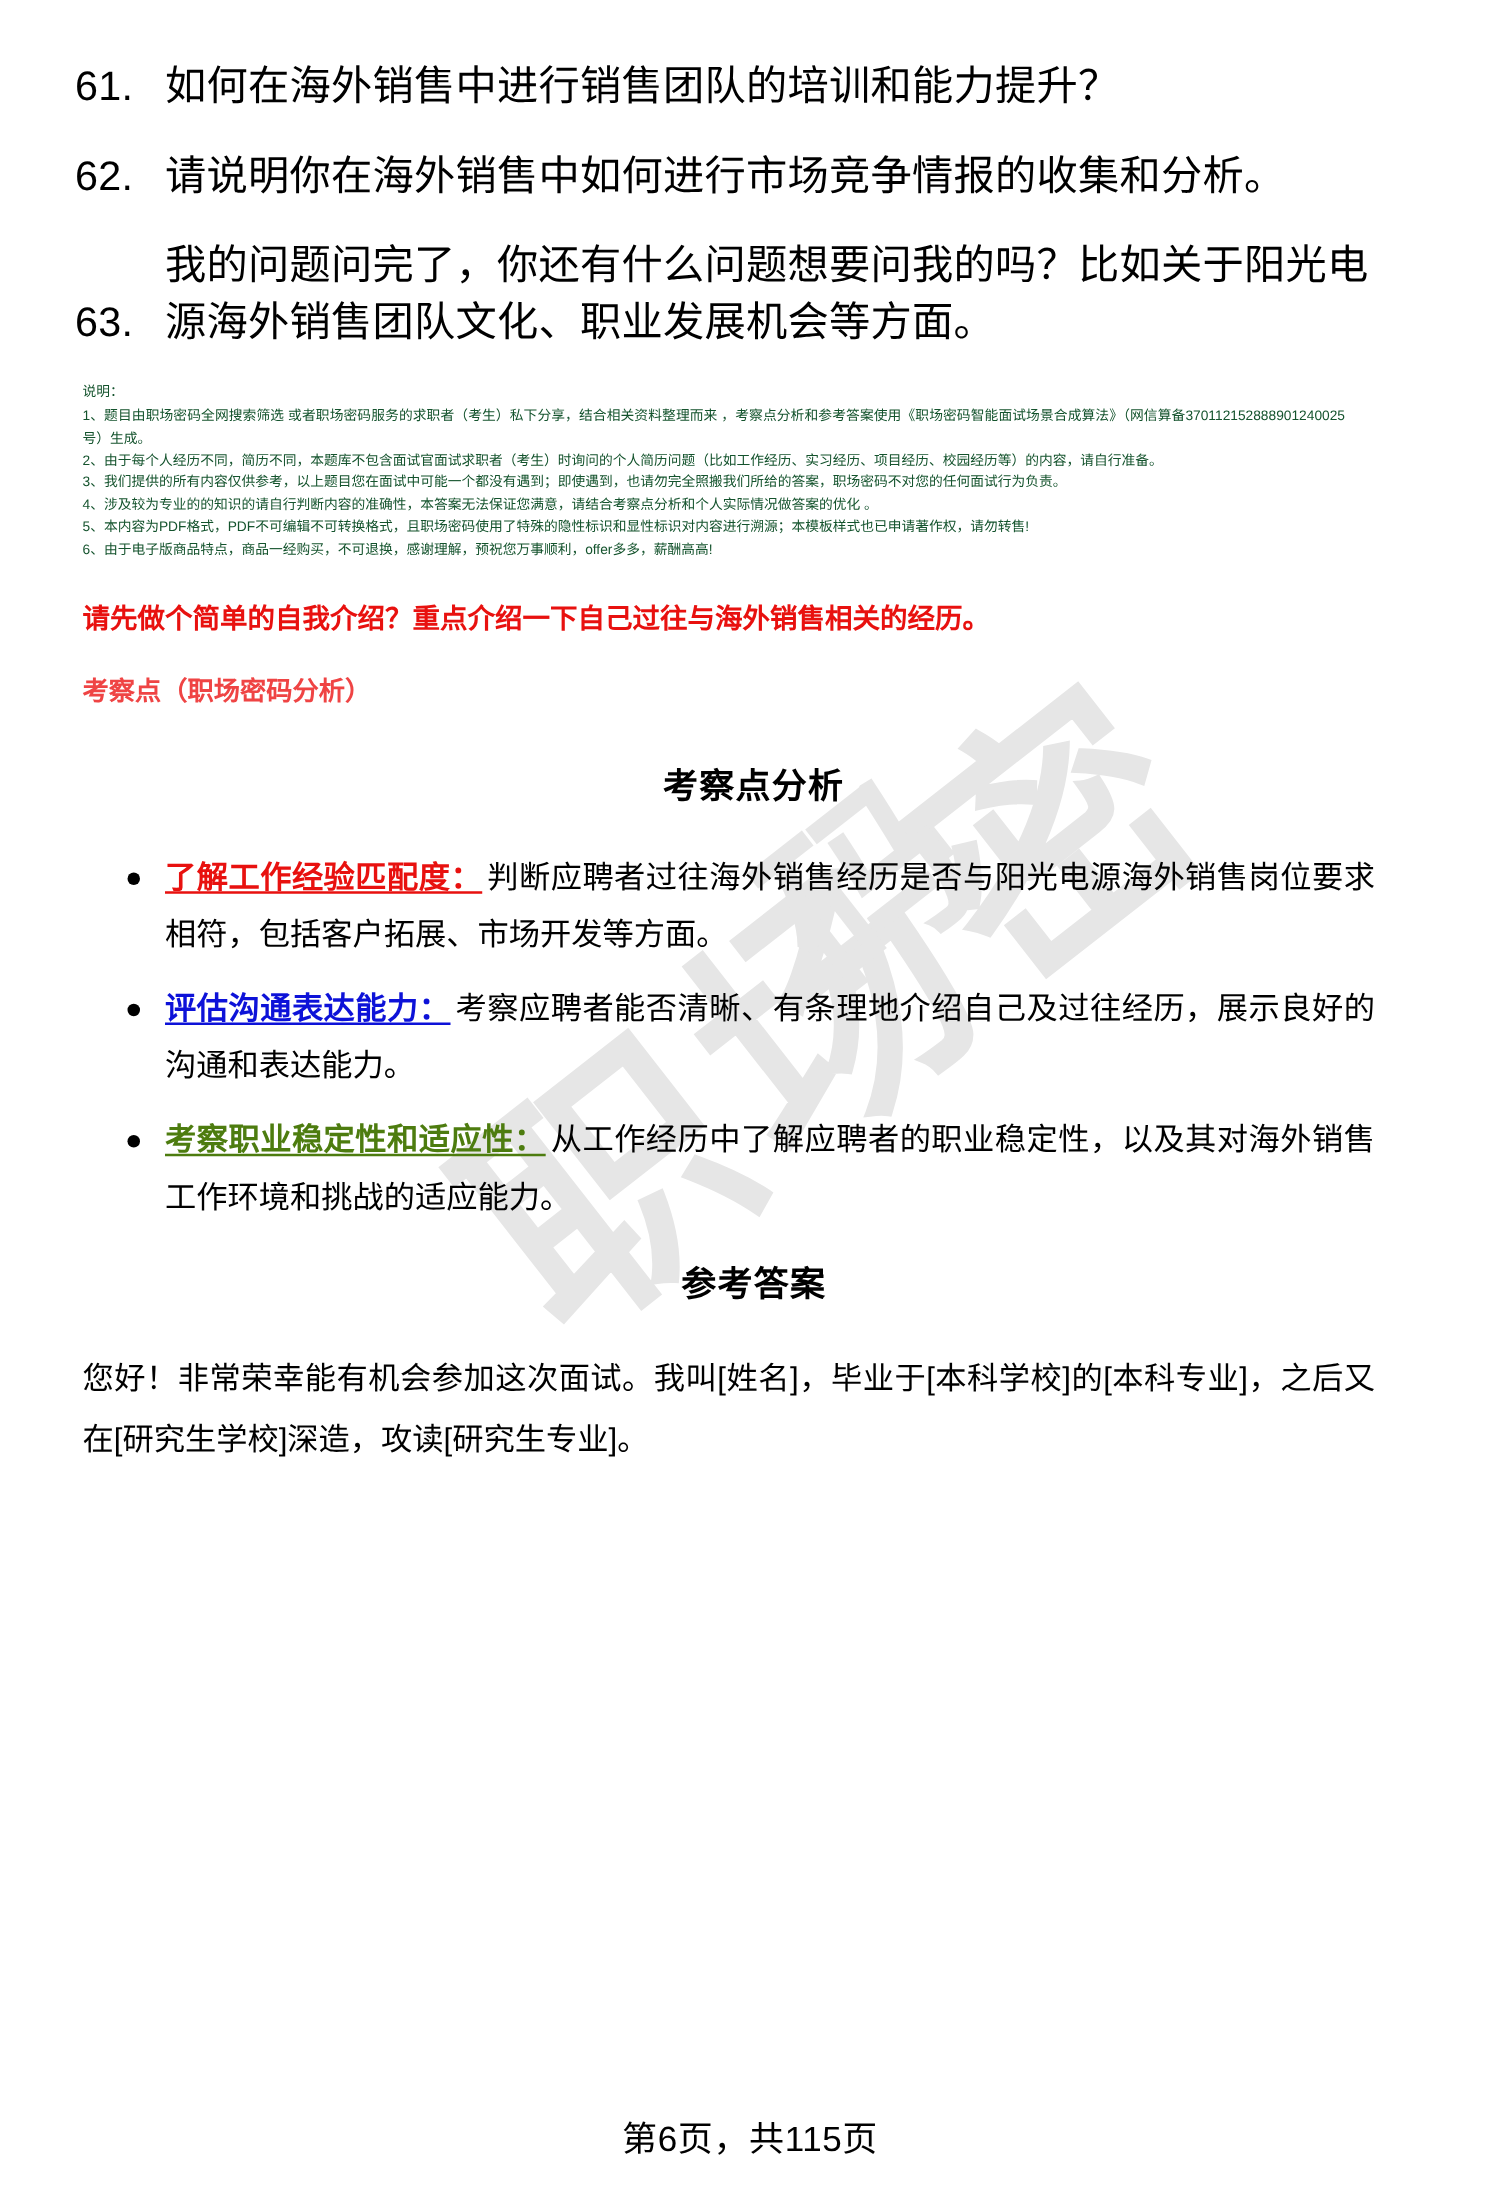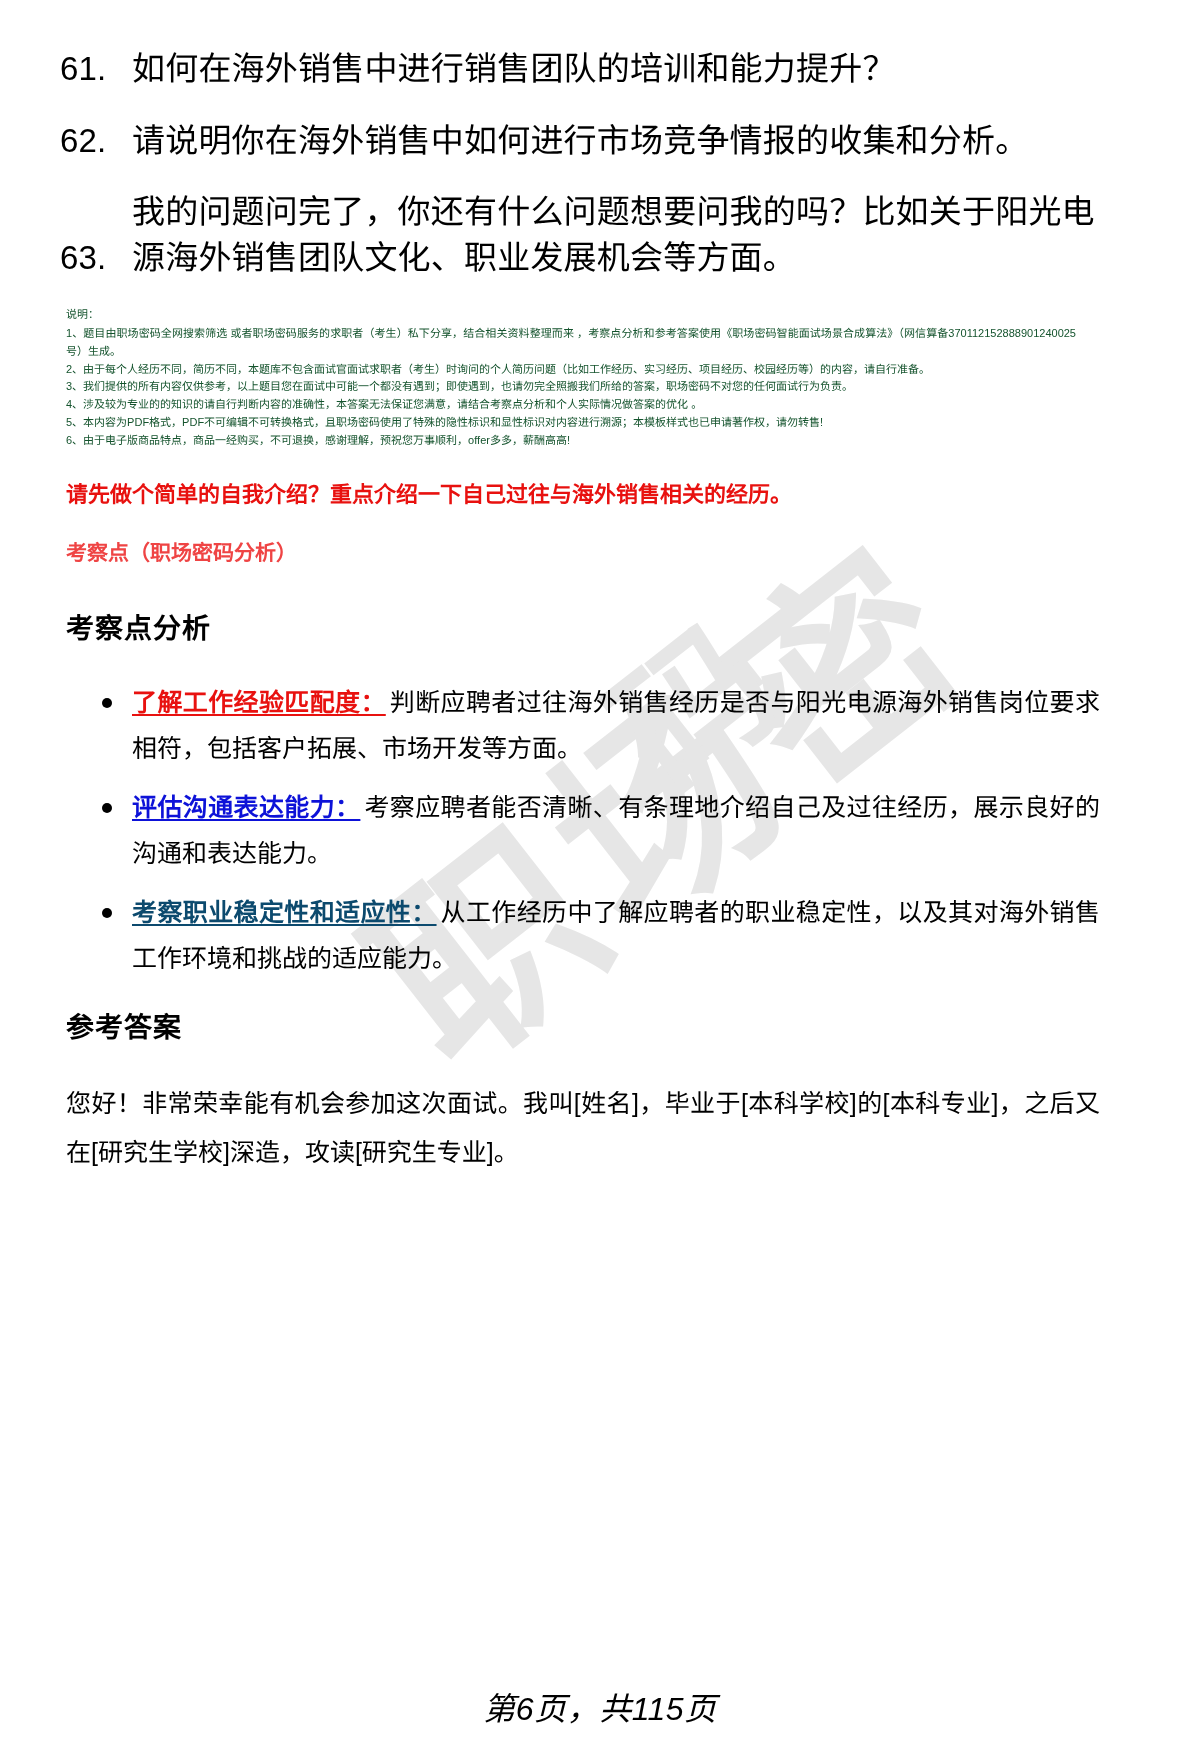--- a/index.html
+++ b/index.html
@@ -112,20 +112,21 @@
     font-size: 21px;
     margin: 26px 0 0 6px;
   }
 
   
   .h-section {
     font-size: 28px;
     font-weight: 700;
     margin: 40px 0 0 6px;
     letter-spacing: 1px;
+    text-align: center;
   }
   .h-section.answer { margin-top: 24px; }
 
   
   .bullets {
     margin: 34px 0 0 0;
     padding: 0 40px 0 72px;
     list-style: none;
   }
   .bullets li {
@@ -146,41 +147,40 @@
     background: #000;
   }
   .blabel {
     font-weight: 700;
     text-decoration: underline;
     text-underline-offset: 3px;
     padding-right: 4px;
   }
   .blabel.c-red   { color: #e8110f; }
   .blabel.c-blue  { color: #0d12d8; }
-  .blabel.c-green { color: #0c4a6e; }
+  .blabel.c-green { color: #4d7c0f; }
 
   
   .answer-p {
     font-size: 25px;
     line-height: 1.95;
     margin: 34px 40px 0 6px;
     text-align: justify;
   }
 
   
   .footer {
     position: absolute;
     left: 0;
     right: 0;
     bottom: 26px;
     text-align: center;
-    font-size: 32px;
+    font-size: 28px;
     letter-spacing: 0.5px;
     z-index: 3;
-    font-style: italic;
   }
 </style>
 </head>
 <body>
 
 <div id="watermark">
   <div class="wm-text wm-a">职场密</div>
   <div class="wm-text wm-b">码</div>
 </div>
 

